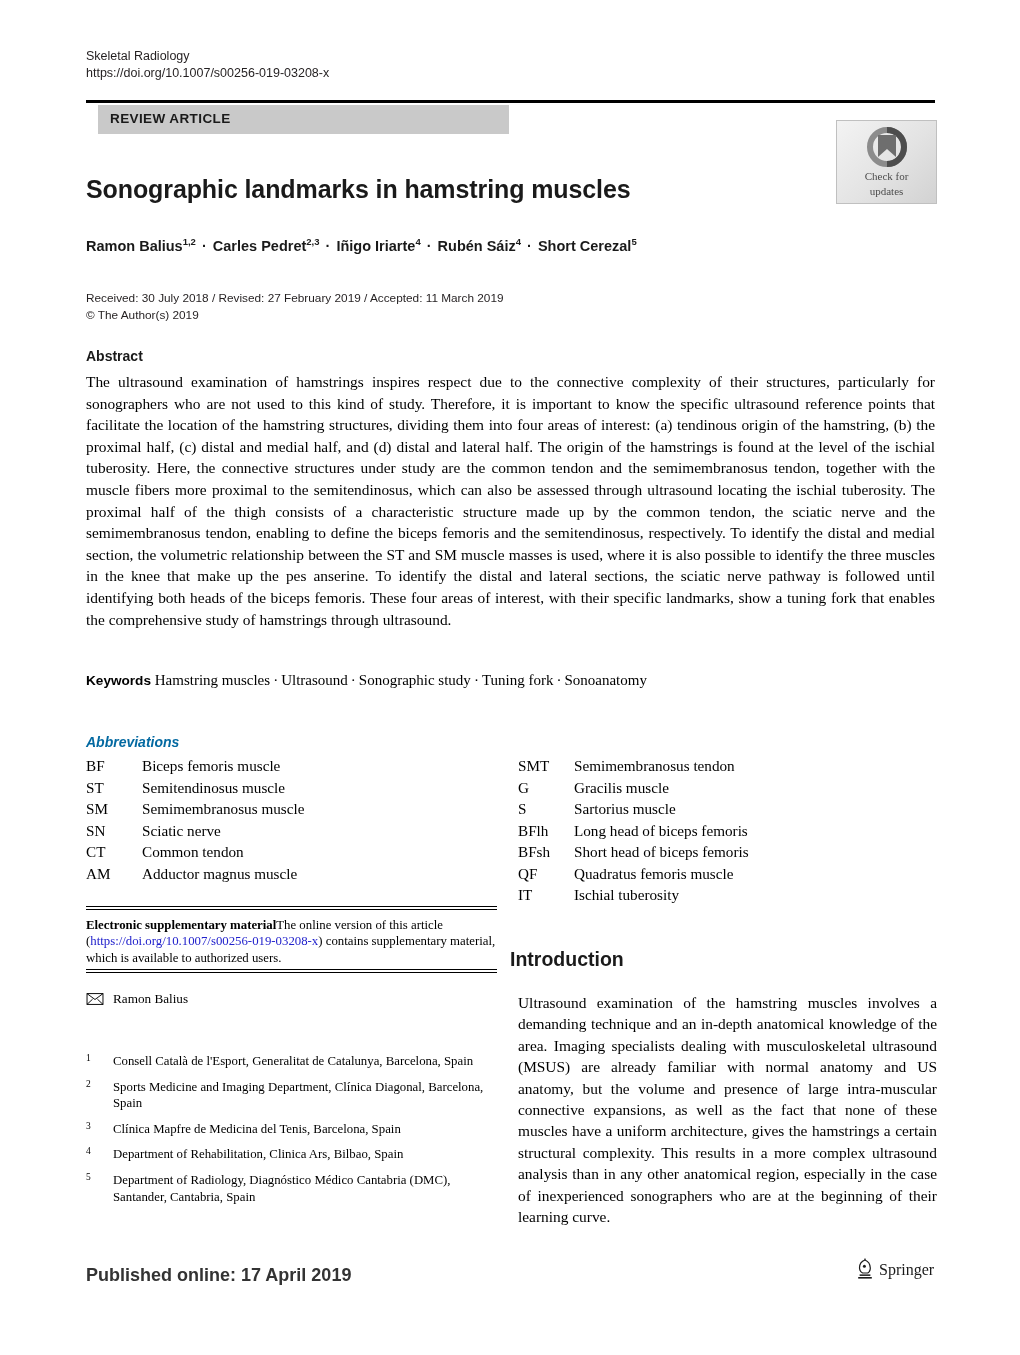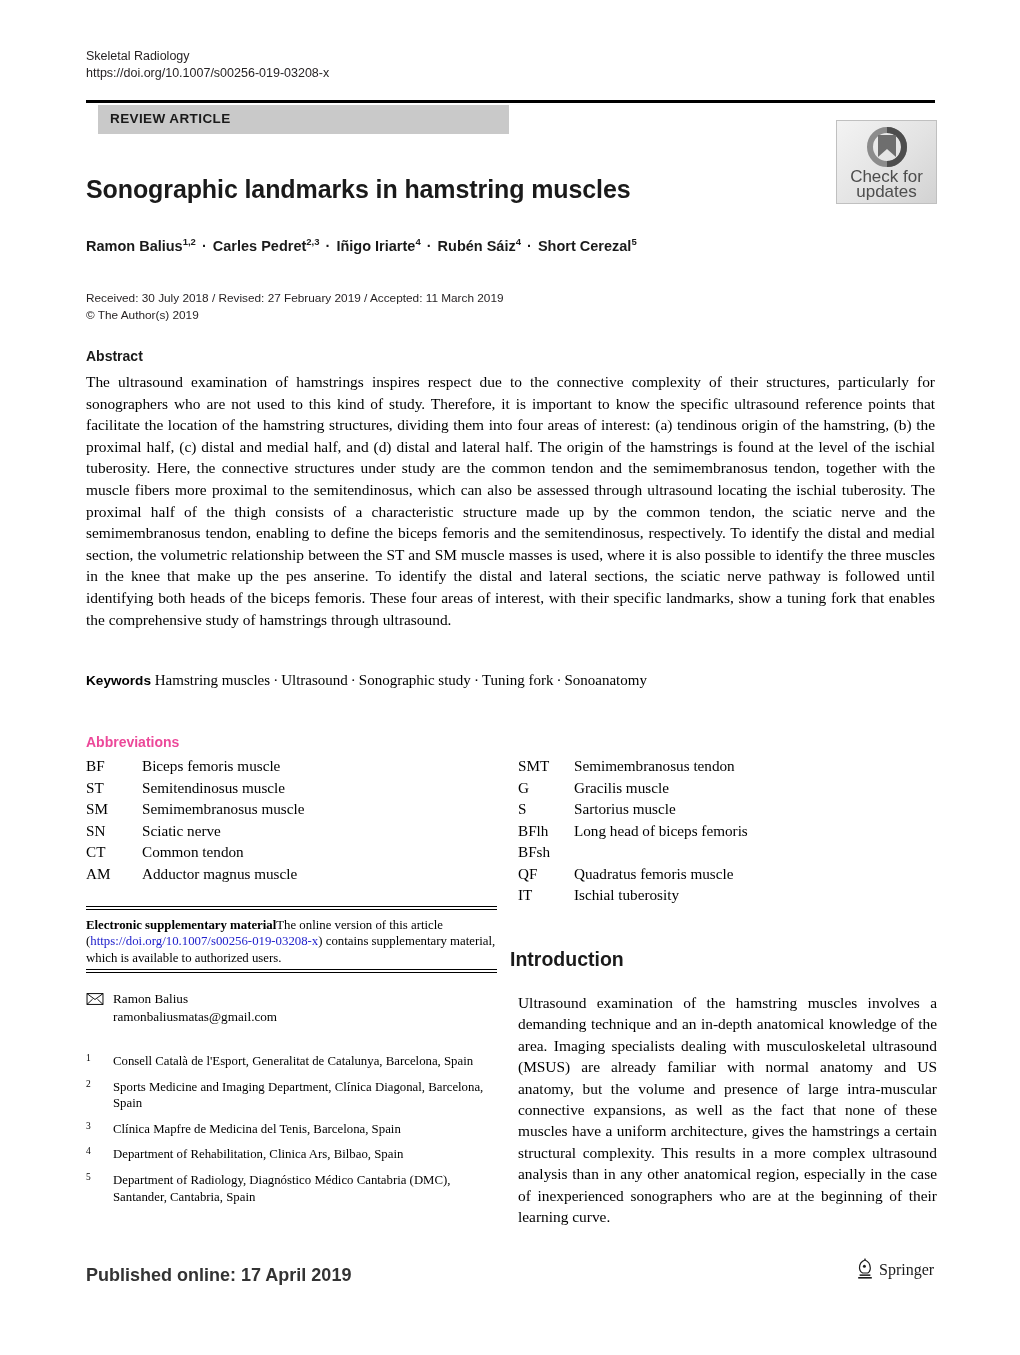--- a/index.html
+++ b/index.html
@@ -82,22 +82,22 @@
     transform: translateX(-50%);
     width: 42px;
     height: 42px;
   }
   .crossmark-text {
     position: absolute;
     left: 0;
     top: 48px;
     width: 100%;
     text-align: center;
-    font-family: Liberation Sans, sans-serif;
-    font-size: 17px;
+    font-family: Liberation Serif, serif;
+    font-size: 11px;
     line-height: 15px;
     color: #4d4d4d;
   }
 
   
   .article-title {
     position: absolute;
     left: 86px;
     top: 175px;
     width: 740px;
@@ -172,21 +172,22 @@
   .kw-sep { padding: 0 3px; }
 
   
   .abbrev-head {
     position: absolute;
     left: 86px;
     top: 734px;
     font-family: "Liberation Sans", sans-serif;
     font-size: 14px;
     font-weight: bold;
-    color: #ec4899;
+    color: #0369a1;
+    font-style: italic;
   }
   .abbrev-col {
     position: absolute;
     top: 755px;
     font-size: 15.2px;
     line-height: 21.5px;
   }
   .abbrev-col.left  { left: 86px;  width: 420px; }
   .abbrev-col.right { left: 518px; width: 420px; }
   .abbrev-row { display: flex; }
@@ -398,20 +399,21 @@
       <div class="abbrev-row">
         <span class="abbrev-key">S</span>
         <span class="abbrev-val">Sartorius muscle</span>
       </div>
       <div class="abbrev-row">
         <span class="abbrev-key">BFlh</span>
         <span class="abbrev-val">Long head of biceps femoris</span>
       </div>
       <div class="abbrev-row">
         <span class="abbrev-key">BFsh</span>
+        <span class="abbrev-val">Short head of biceps femoris</span>
       </div>
       <div class="abbrev-row">
         <span class="abbrev-key">QF</span>
         <span class="abbrev-val">Quadratus femoris muscle</span>
       </div>
       <div class="abbrev-row">
         <span class="abbrev-key">IT</span>
         <span class="abbrev-val">Ischial tuberosity</span>
       </div>
     </div>
@@ -423,21 +425,20 @@
   <div class="supp-rule-bottom"></div>
 
   <div class="correspondence">
     <svg class="env-icon" viewBox="0 0 20 14">
       <rect x="0.7" y="0.7" width="18.6" height="12.6" fill="none" stroke="#000" stroke-width="1.1"></rect>
       <path d="M0.7 0.7 L10 7.6 L19.3 0.7" fill="none" stroke="#000" stroke-width="1.1"></path>
       <path d="M0.7 13.3 L7.2 7.2 M19.3 13.3 L12.8 7.2" fill="none" stroke="#000" stroke-width="1.1"></path>
     </svg>
     <div class="corr-lines">
       <div>Ramon Balius</div>
-      <div>ramonbaliusmatas@gmail.com</div>
     </div>
   </div>
 
   <div class="affiliations">
       <div class="aff-row">
         <sup class="aff-num">1</sup>
         <div class="aff-text">Consell Català de l'Esport, Generalitat de Catalunya, Barcelona, Spain</div>
       </div>
       <div class="aff-row">
         <sup class="aff-num">2</sup>

